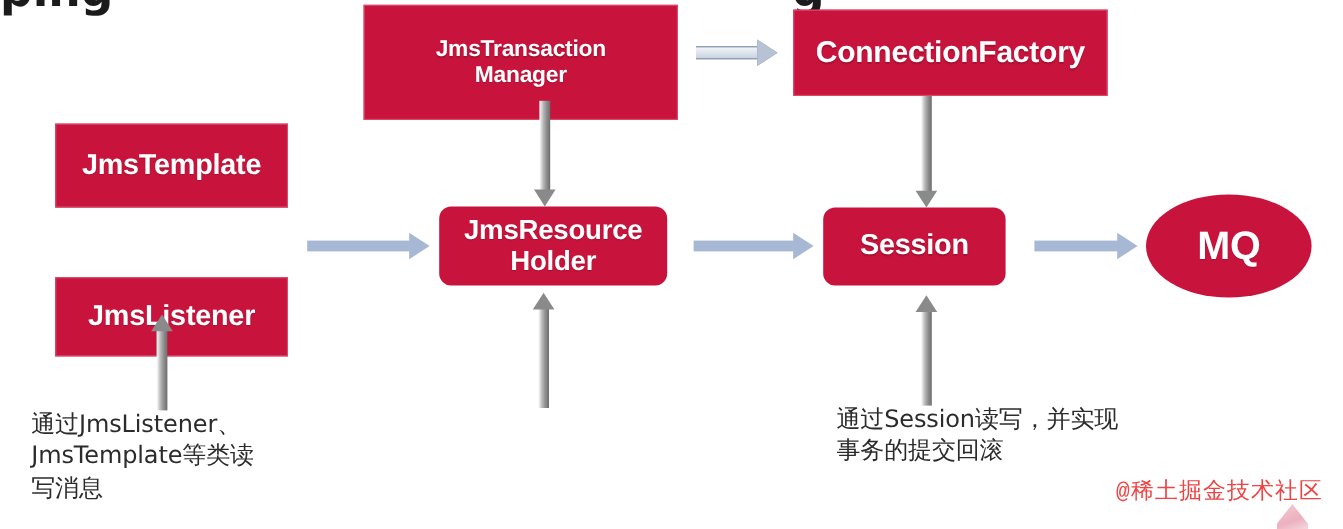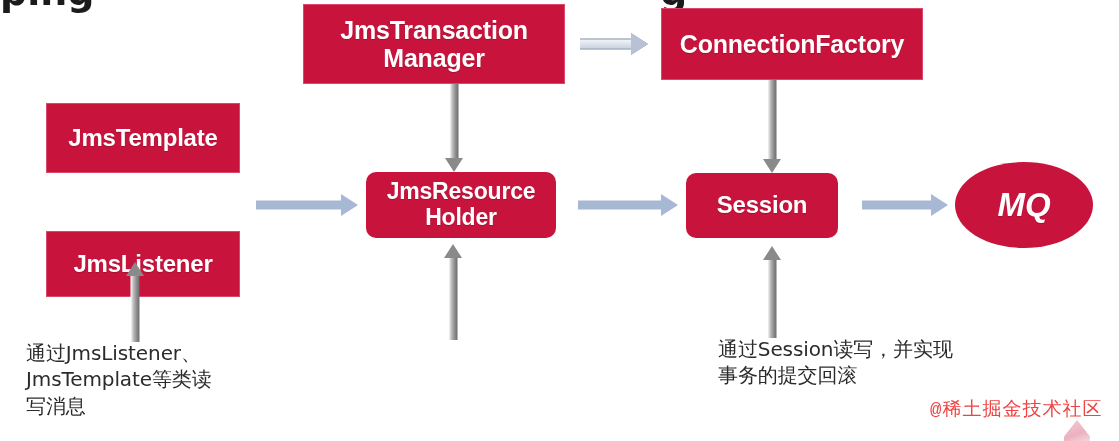--- a/index.html
+++ b/index.html
@@ -32,21 +32,20 @@
     text-shadow: 0 1px 1px rgba(0,0,0,0.18);
     border: 1px solid #d9476a;
   }
   .node.rounded {
     border-radius: 10px;
     border: none;
   }
   .node.ellipse {
     border-radius: 50%;
     border: none;
-    font-style: italic;
   }
 
   
   .harrow {
     position: absolute;
     height: 0;
   }
   .harrow .shaft {
     position: absolute;
     left: 0;
@@ -150,21 +149,21 @@
   }
 </style>
 </head>
 <body>
 
 <div id="canvas">
 
   <div class="title-frag" style="left:0px;width:150px;">ping</div>
   <div class="title-frag" style="left:660px;width:60px;">g</div>
 
-  <div class="node" style="left: 303px; top: 4px; width: 262px; height: 80px; font-size: 25px; white-space: pre-line;">JmsTransaction
+  <div class="node" style="left: 303px; top: 4px; width: 262px; height: 96px; font-size: 19px; white-space: pre-line;">JmsTransaction
 Manager</div>
 
   <div class="node" style="left: 46px; top: 103px; width: 194px; height: 70px; font-size: 24px; white-space: pre-line;">JmsTemplate</div>
 
   <div class="node" style="left: 661px; top: 8px; width: 262px; height: 72px; font-size: 25px; white-space: pre-line;">ConnectionFactory</div>
 
   <div class="node" style="left: 46px; top: 189px; width: 194px; height: 66px; font-size: 24px; white-space: pre-line; margin-top: 42px;">JmsListener</div>
 
   <div class="node rounded" style="left: 366px; top: 172px; width: 190px; height: 66px; font-size: 23px; white-space: pre-line;">JmsResource
 Holder</div>
@@ -216,19 +215,19 @@
   <div class="varrow up" style="left:763px;top:246px;width:18px;height:92px;">
     <div class="shaft" style="bottom:0;height:80px;"></div>
     <div class="head"></div>
   </div>
 
   <div class="note" style="left:26px;top:340px;width:250px;">通过JmsListener、
 JmsTemplate等类读
 写消息</div>
 
 
-  <div class="note" style="left:697px;top:336px;width:310px;margin-left:21px;">通过Session读写，并实现
+  <div class="note" style="left:697px;top:336px;width:310px;">通过Session读写，并实现
 事务的提交回滚</div>
 
   <div class="watermark" style="left:930px;top:396px;">@稀土掘金技术社区</div>
   <div class="wm-mark" style="left:1064px;top:420px;"></div>
 
 </div>
 
 </body></html>

